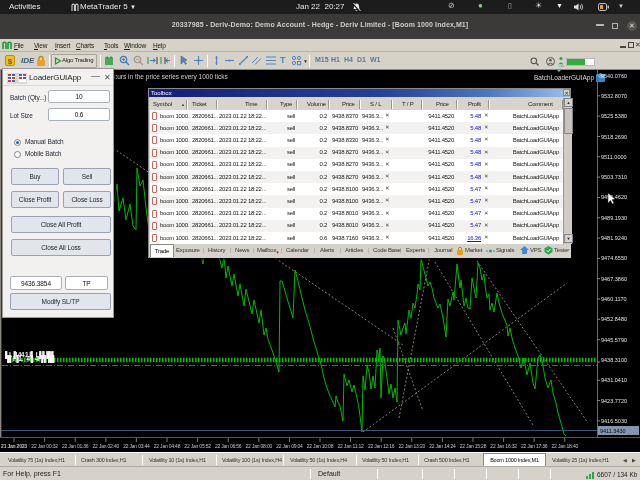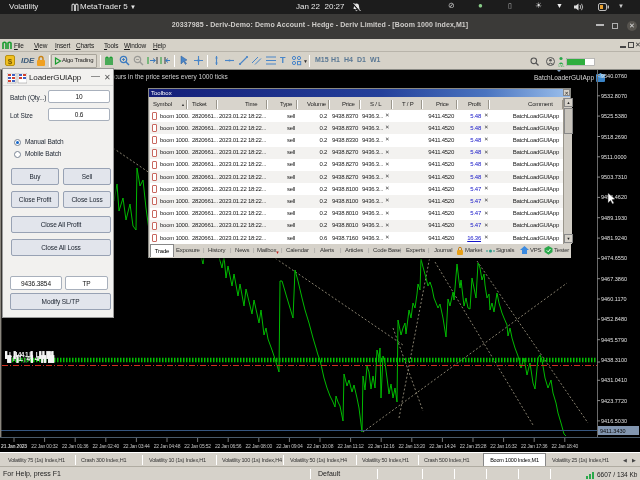--- a/index.html
+++ b/index.html
@@ -39,21 +39,21 @@
 
 #charttabs { left:0; top:452px; width:640px; height:14px; background:#d6d2ca; border-top:1px solid #fff; font-size:5.5px; color:#333; letter-spacing:-0.2px; }
 #statusbar { left:0; top:466px; width:640px; height:14px; background:#d6d2ca; border-top:1px solid #b0aca2; font-size:7px; color:#222; }
 .ssep { position:absolute; top:2px; width:1px; height:10px; background:#a8a49a; border-right:1px solid #fff; }
 </style>
 </head>
 <body>
 <div id="stage">
 
 <div id="gnome" class="abs">
-  <span class="abs" style="left:9px;top:2px;">Volatility</span>
+  <span class="abs" style="left:9px;top:2px;">Activities</span>
   <svg class="abs" style="left:70px;top:2px;" width="9" height="10">
         <path d="M2 9 L2 3 Q3.2 1.2 4.5 3 L4.5 9 M5.5 9 L5.5 3 Q6.7 1.2 8 3 L8 9" stroke="#c8c8c8" stroke-width="1.1" fill="none"></path>
       </svg>
   <span class="abs" style="left:80px;top:2px;">MetaTrader 5 <span style="font-size:6px;">▼</span></span>
   <span class="abs" style="left:296px;top:2px;">Jan 22&nbsp; 20:27</span>
   <svg class="abs" style="left:352px;top:3px;" width="9" height="9">
         <path d="M4.5 0.5 Q7 0.5 7 3.5 L7.5 6 H1.5 L2 3.5 Q2 0.5 4.5 0.5 Z" fill="#e8e8e8"></path>
         <path d="M3.5 7 Q4.5 8.2 5.5 7" stroke="#e8e8e8" fill="none"></path>
         <path d="M1 0.5 L8 8.5" stroke="#1c1c1c" stroke-width="1.8"></path>
         <path d="M1.5 0 L8.5 8" stroke="#e8e8e8" stroke-width="1"></path>

